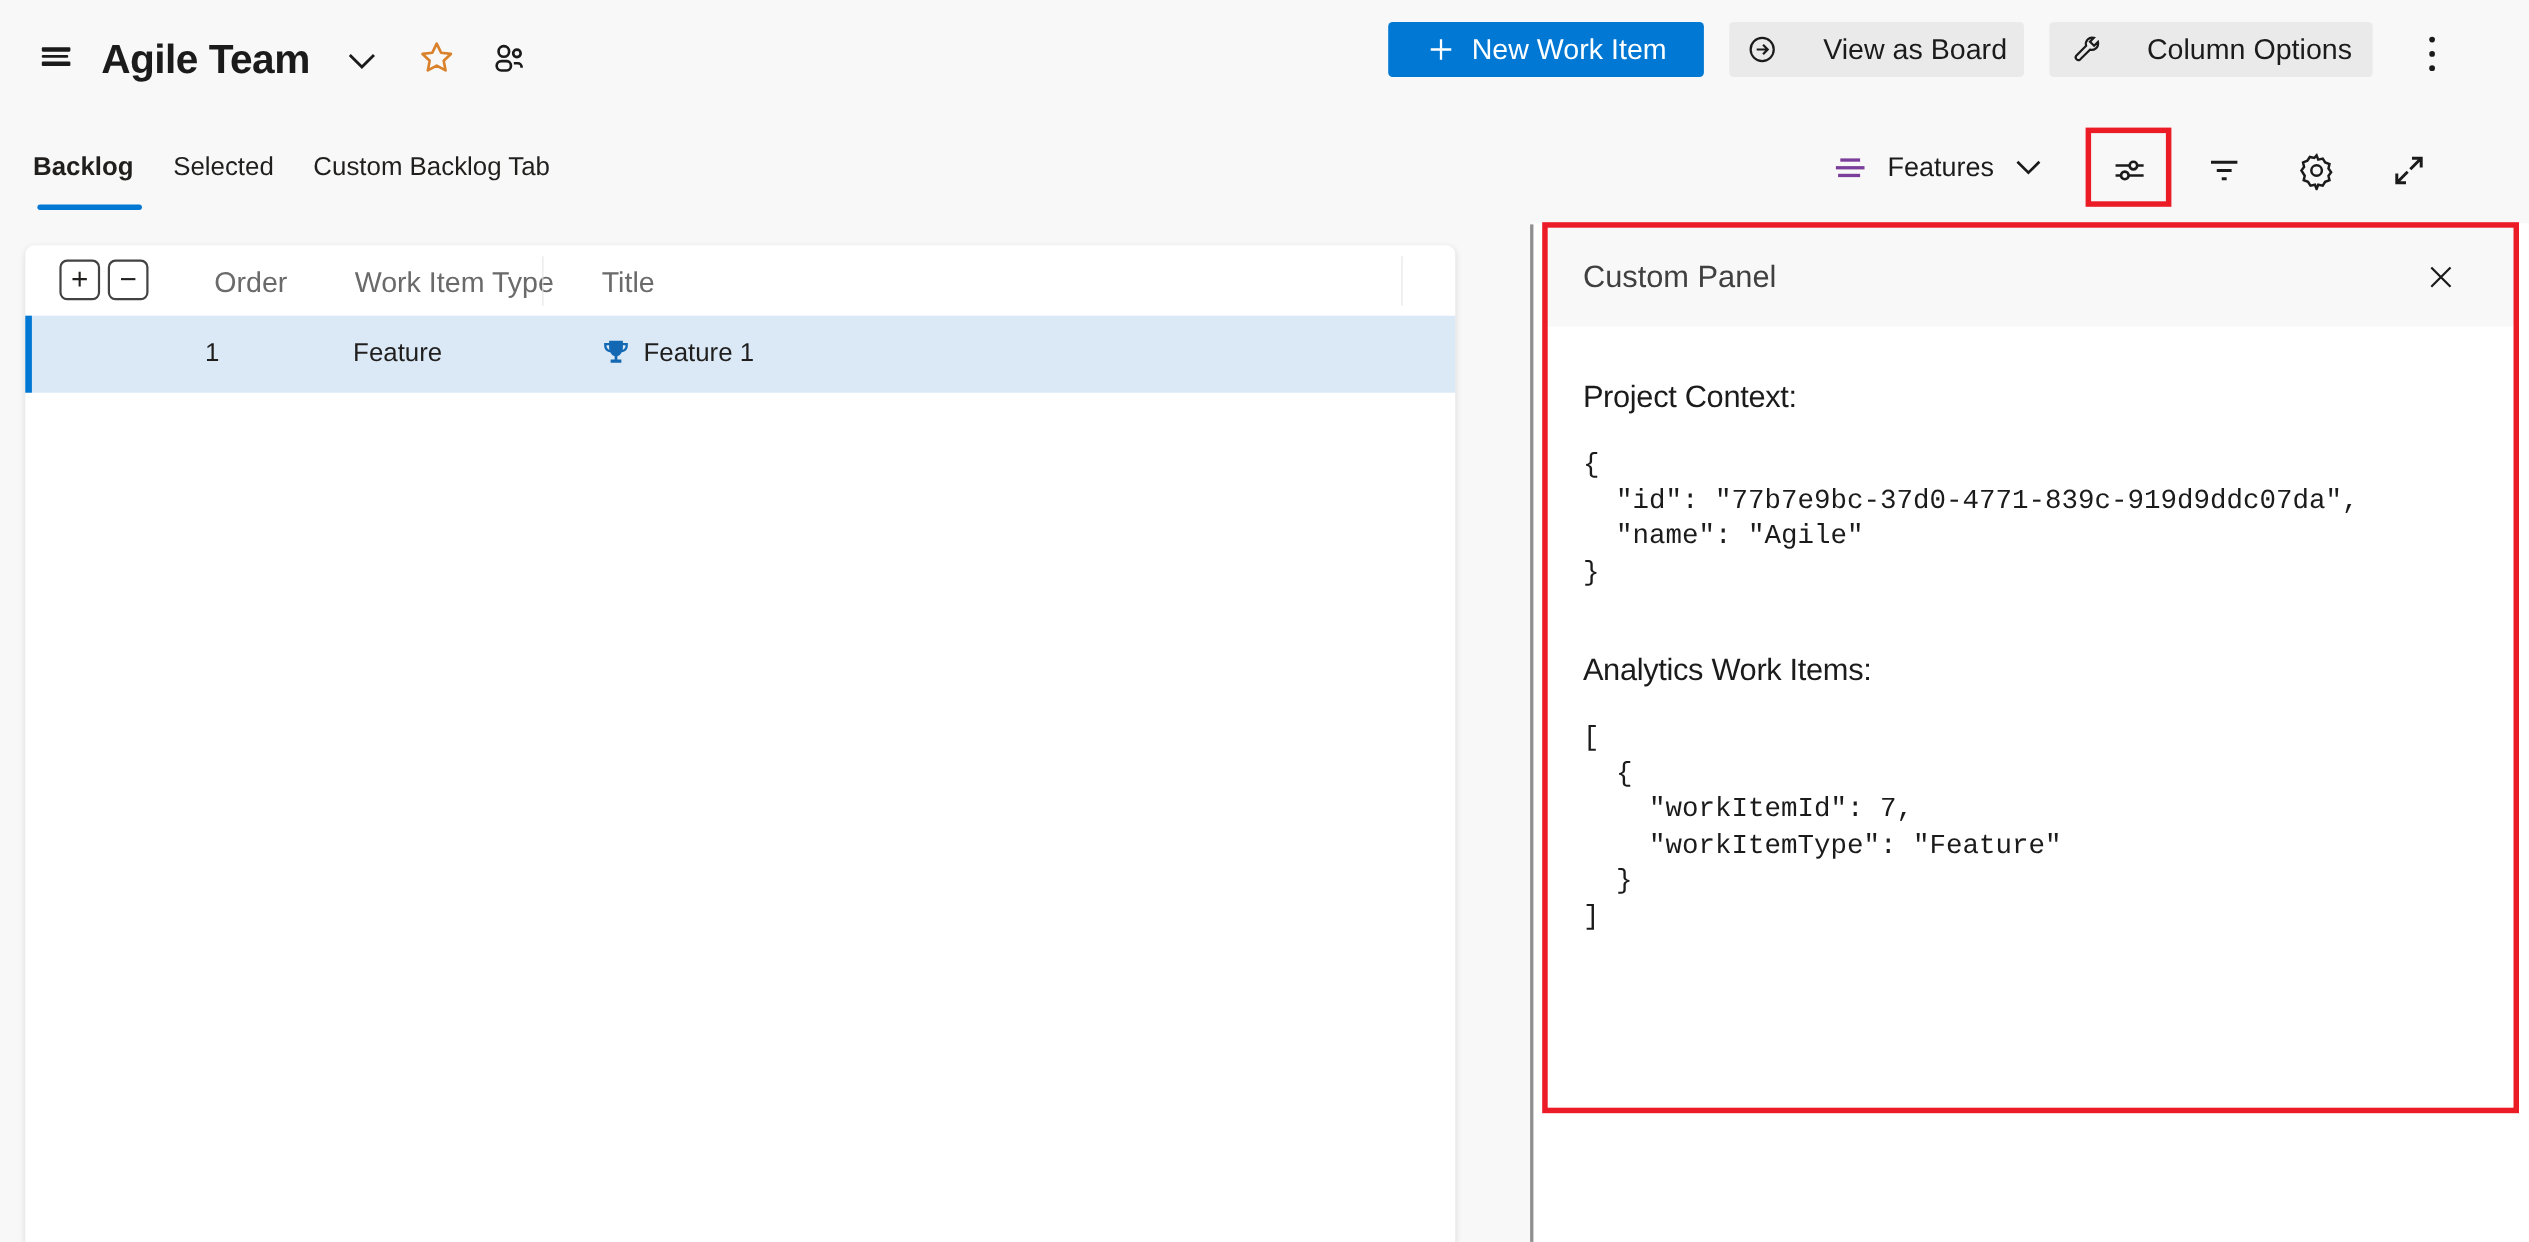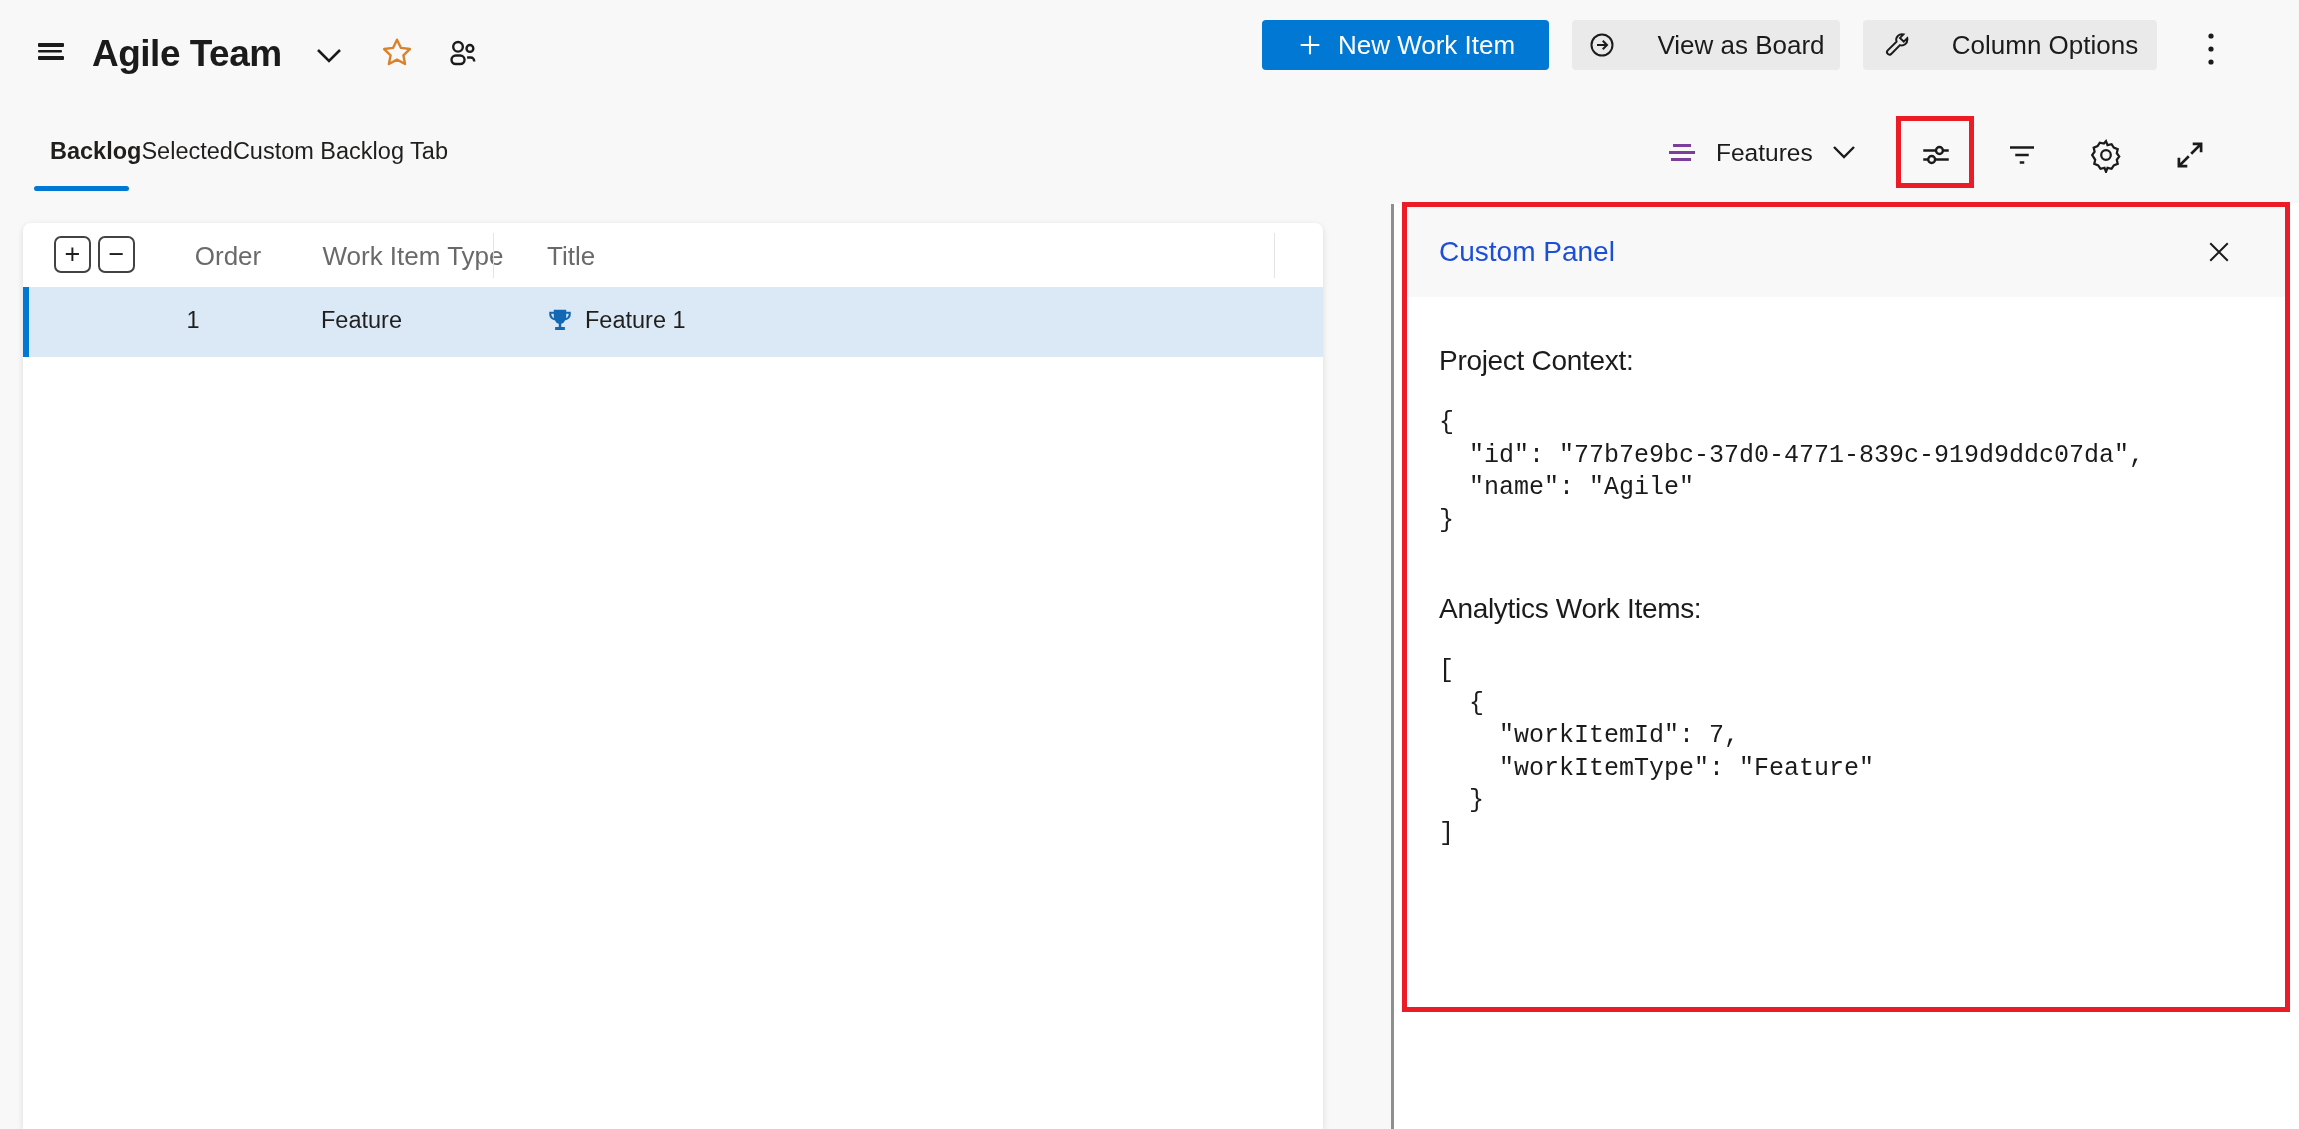--- a/index.html
+++ b/index.html
@@ -25,21 +25,21 @@
          display:flex; align-items:center; justify-content:center; gap:14px;
          font-size:26px; font-family:inherit; cursor:pointer; }
   .btn-primary { left:1262px; width:287px; background:#0078d4; color:#fff; }
   .btn-gray { background:#eaeaea; color:#1b1b1b;gap:40px; }
   .btn-board { left:1572px; width:268px; }
   .btn-col { left:1863px; width:294px; }
   .kebab { position:absolute; left:2196px; top:28px; width:30px; height:44px;
            display:flex; align-items:center; justify-content:center; cursor:pointer; }
 
   
-  .tabs { position:absolute; left:50px; top:138px; display:flex; }
+  .tabs { position:absolute; left:30px; top:138px; display:flex; gap:36px; }
   .tab { font-size:23.5px; color:#201f1e; cursor:pointer; padding-bottom:8px; }
   .tab.active { font-weight:700; }
   .tab-underline { position:absolute; left:34px; top:186px; width:95px; height:5px;
                    background:#0078d4; border-radius:3px; }
   .backlog-level-picker { position:absolute; left:16px; top:0; height:74px; display:flex;
                           align-items:center; gap:18px; cursor:pointer; }
   .backlog-level-label { font-size:24.5px; }
   .icon-btn { position:absolute; top:137px; width:36px; height:36px; cursor:pointer; }
   .tb-sliders { left:1918px; } .tb-filter { left:2004px; } .tb-gear { left:2088px; } .tb-expand { left:2172px; }
 
@@ -74,21 +74,21 @@
   .trophy { position:absolute; left:522px; top:19px; }
 
   
   .panel-bg { position:absolute; left:1394px; top:203px; right:0; bottom:0; background:#fff; }
   .splitter { position:absolute; left:1391px; top:204px; width:3px; height:925px;
               background:#8f8f8f; cursor:col-resize; }
 
   .panel { position:absolute; left:1407px; top:207px; width:878px; height:800px; background:#fff; }
   .panel-header { height:90px; background:#f8f8f8; display:flex; align-items:center;
                   justify-content:space-between; padding:0 44px 0 32px; }
-  .panel-title { font-size:28px; color:#1d4ed8; }
+  .panel-title { font-size:28px; color:#404040; }
   .panel-close { width:44px; height:44px; display:flex; align-items:center; justify-content:center;
                  cursor:pointer; }
   .panel-body { padding:24px 40px 0 32px; }
   .section-heading { font-size:28px; font-weight:400; letter-spacing:-0.3px; margin-top:24px; }
   .code-block { margin-top:30px; font-family:"Liberation Mono","DejaVu Sans Mono",monospace;
                 font-size:25px; line-height:32.5px; white-space:pre; color:#1b1b1b; }
   .section-heading + .code-block { margin-top:30px; }
   .mt-lg { margin-top:56px; }
 </style>
 </head>

